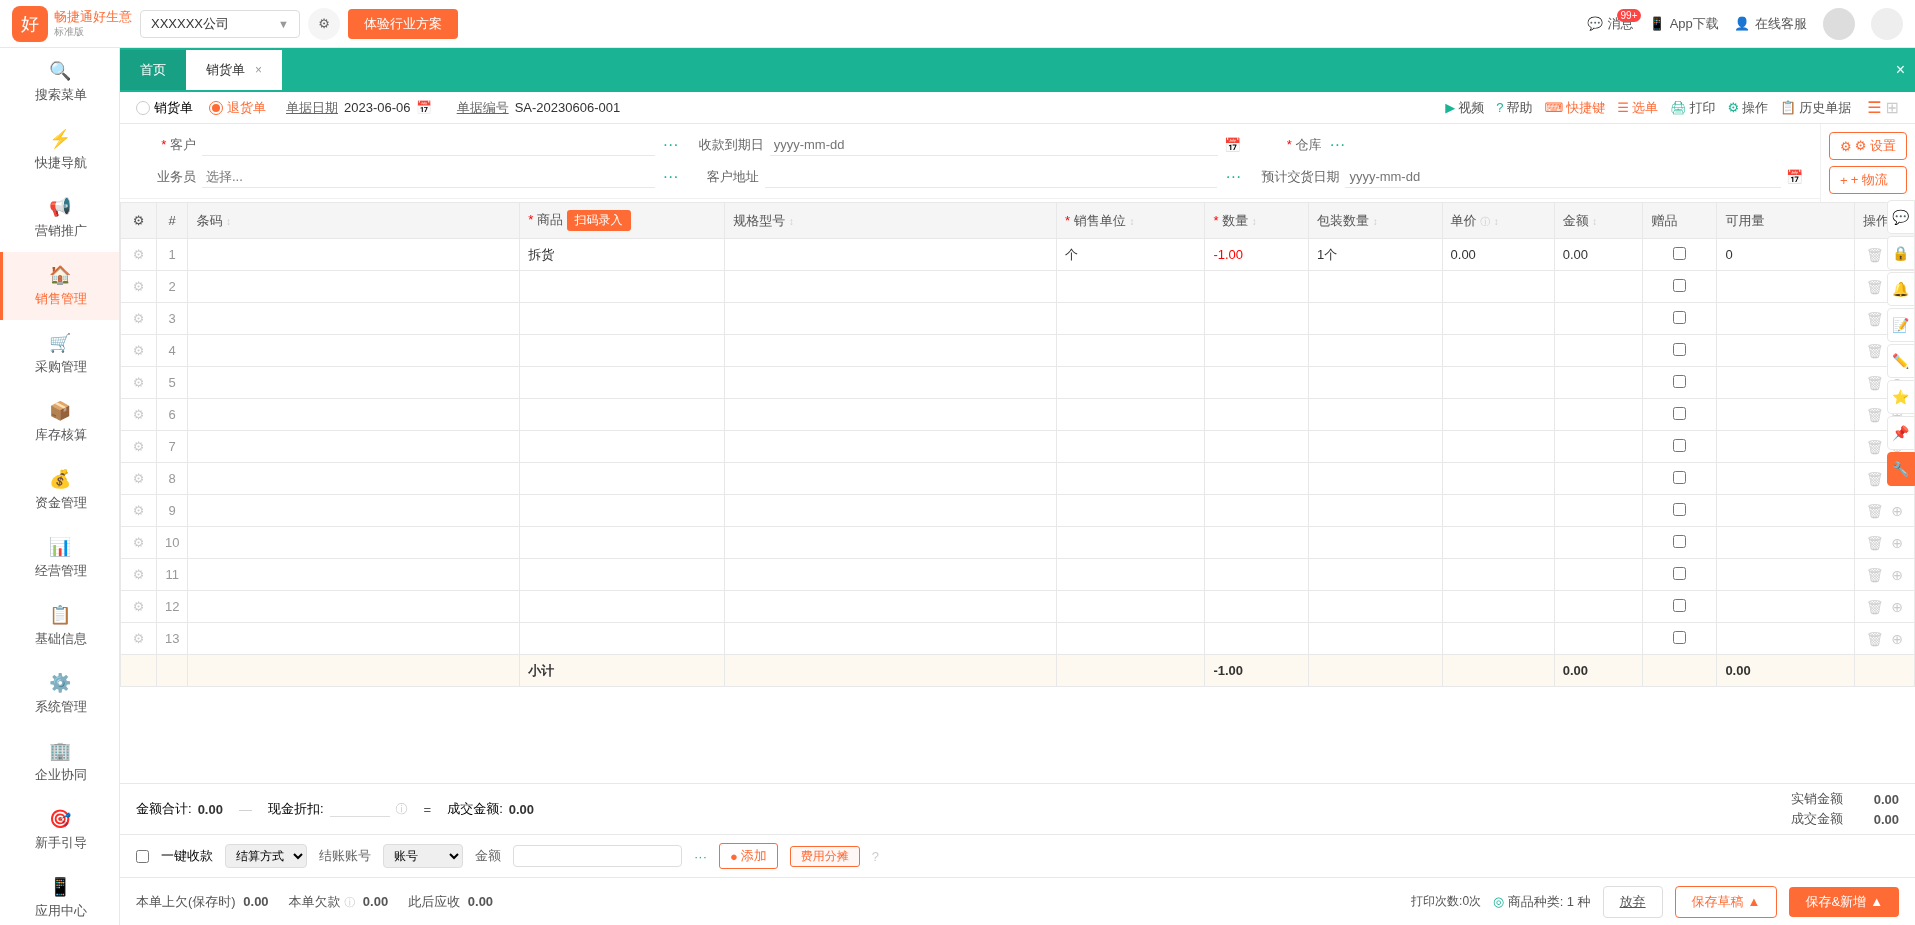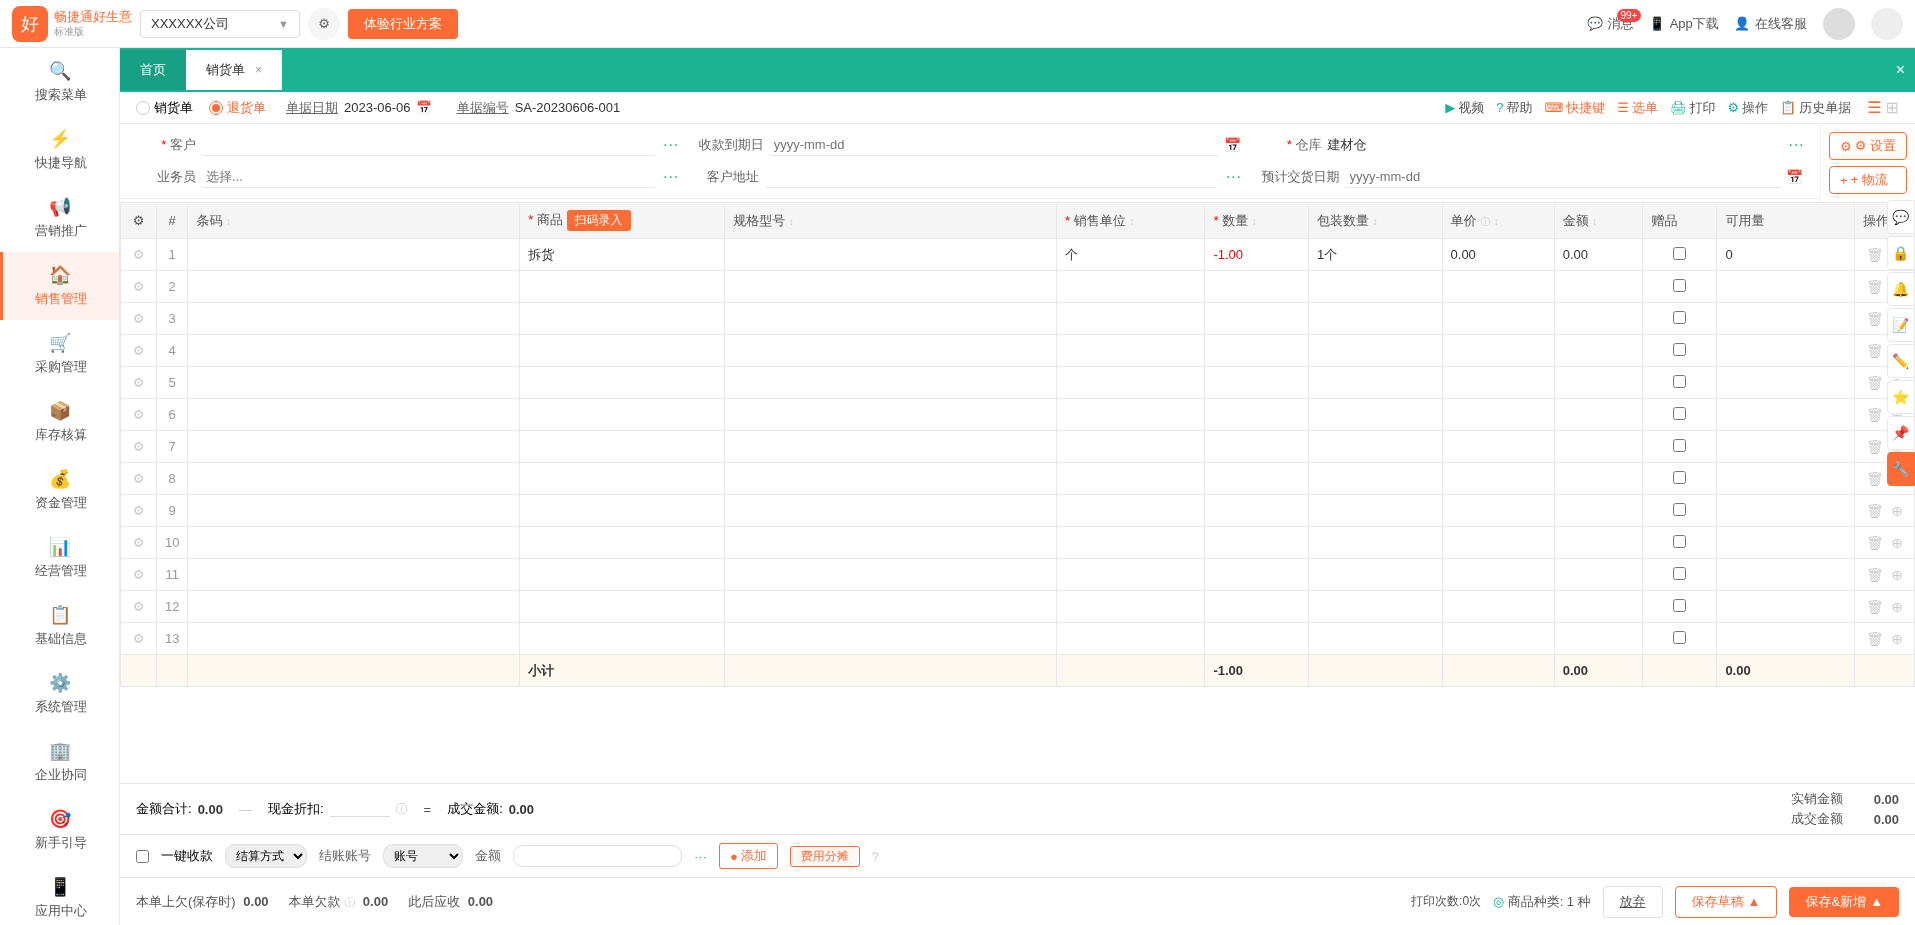--- a/index.html
+++ b/index.html
@@ -316,21 +316,21 @@
       padding: 8px 16px;
       border-top: 1px solid #e8e8e8;
       display: flex;
       align-items: center;
       gap: 12px;
       flex-shrink: 0;
       background: #fff;
     }
     .payment-input {
       border: 1px solid #ddd;
-      border-radius: 10px;
+      border-radius: 4px;
       padding: 3px 6px;
       min-width: 80px;
       font-size: 12px;
     }
     .add-btn {
       color: #ff6b35;
       border: 1px solid #ff6b35;
       border-radius: 3px;
       padding: 3px 10px;
       cursor: pointer;
@@ -619,21 +619,20 @@
             </div>
 
             <div class="field-row">
               <span class="field-label">收款到期日</span>
               <input class="field-input" placeholder="yyyy-mm-dd" style="">
               <span class="field-calendar">📅</span>
             </div>
 
             <div class="field-row">
               <span class="field-label required">仓库</span>
-              <span style="flex:1;color:#333;">建材仓</span>
               <span class="field-ellipsis">···</span>
             </div>
 
             <div class="field-row">
               <span class="field-label">业务员</span>
               <input class="field-input" placeholder="选择..." style="">
               <span class="field-ellipsis">···</span>
             </div>
 
             <div class="field-row">

